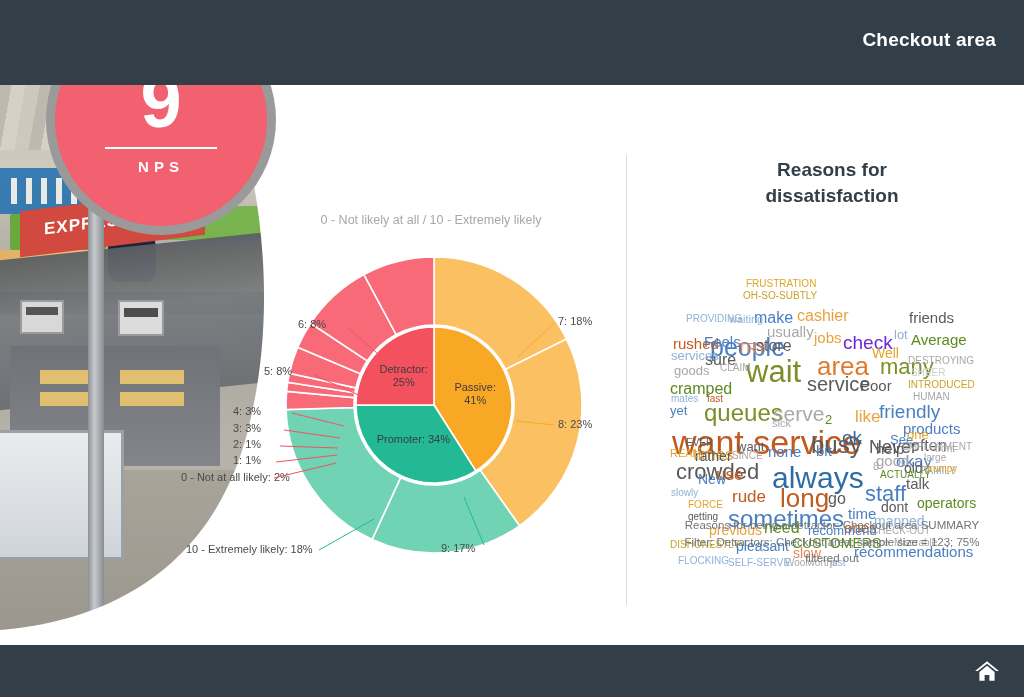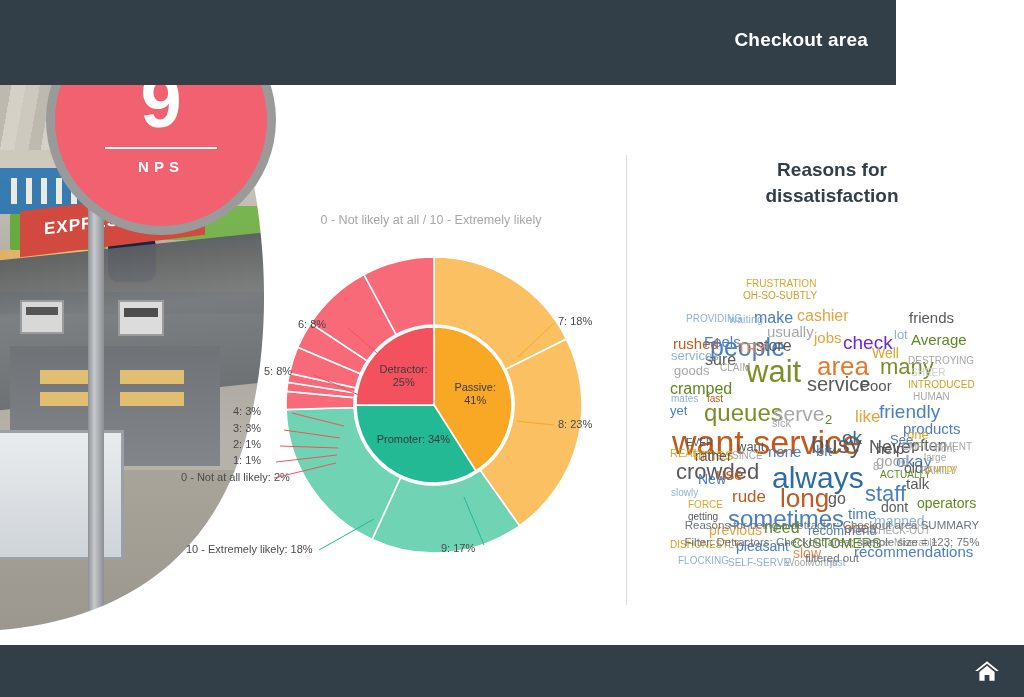--- a/index.html
+++ b/index.html
@@ -5,21 +5,21 @@
   * { box-sizing: border-box; margin: 0; padding: 0; }
   html, body { width: 1024px; height: 697px; overflow: hidden; }
   body {
     font-family: "Liberation Sans", sans-serif;
     background: #ffffff;
     position: relative;
   }
 
   
   .topbar {
-    position: absolute; left: 0; top: 0; width: 896px; height: 85px;
+    position: absolute; left: 0; top: 0; width: 1024px; height: 85px;
     background: #333f48; z-index: 6;
   }
   .topbar .title {
     position: absolute; right: 28px; top: 29px;
     color: #ffffff; font-size: 19px; font-weight: bold; letter-spacing: .2px;
   }
   .bottombar {
     position: absolute; left: 0; bottom: 0; width: 1024px; height: 52px;
     background: #333f48; z-index: 6;
   }

